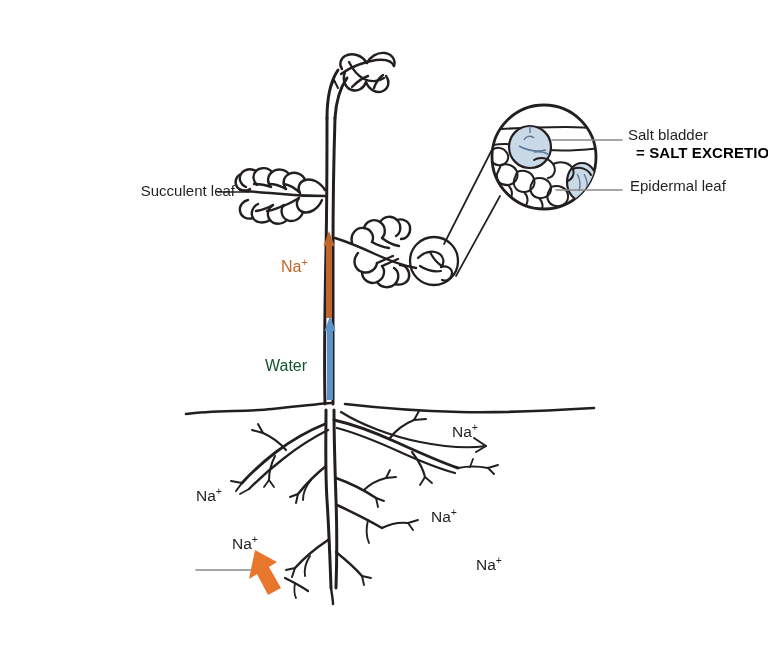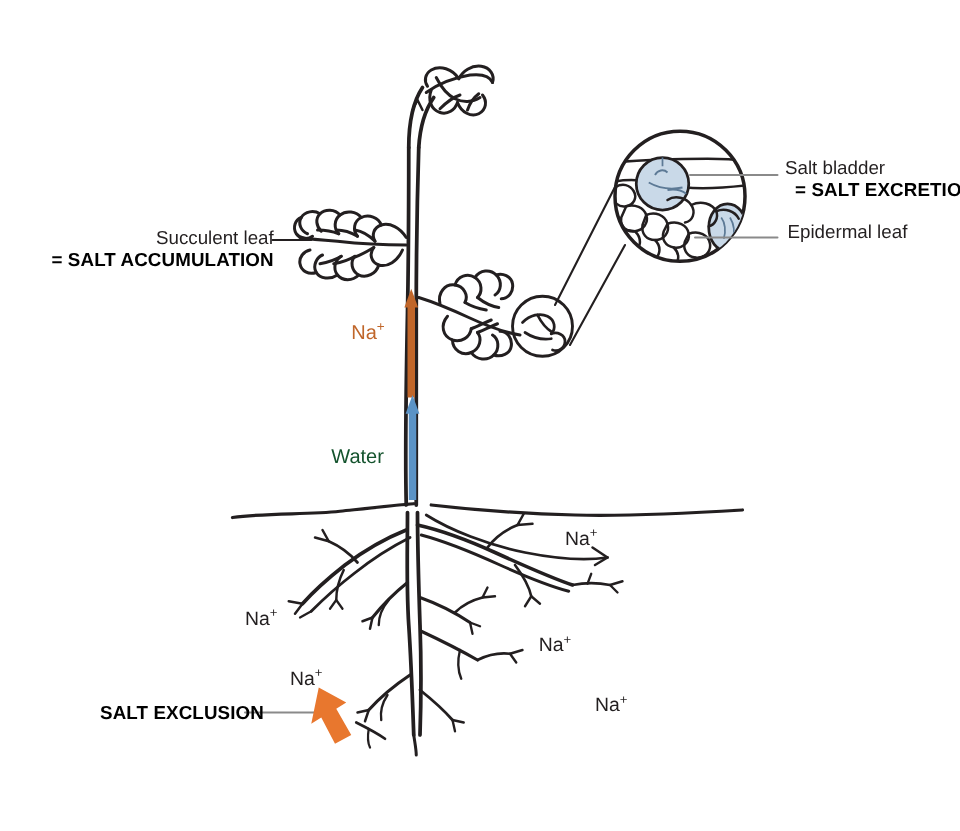--- a/index.html
+++ b/index.html
@@ -271,33 +271,31 @@
       <path d="M285 578 C 293 582, 301 586, 308 591" stroke-width="2.2"></path>
       <path d="M295 583 C 294 589, 294 594, 296 598" stroke-width="1.8"></path>
     </g>
 
     <g>
       <path d="M255 550 L 277 562 L 269 567 L 281 588 L 268 595 L 257 574 L 249 579 Z" fill="#e8772e" stroke="none"></path>
     </g>
 
   </svg>
 
-  <div class="lbl block-left" style="left:0px; top:182px; width:219px;text-align:right;">
+  <div class="lbl block-left" style="left:16px; top:182px; width:219px;text-align:right;">
     <div class="lbl-plain">Succulent leaf</div>
-    <div class="lbl-bold">= SALT ACCUMULATION</div>
   </div>
 
   <div class="lbl block-right" style="left:628px; top:126px;">
     <div class="lbl-plain">Salt bladder</div>
     <div class="lbl-bold" style="padding-left:8px;">= SALT EXCRETION</div>
   </div>
 
   <div class="lbl block-right lbl-plain" style="left:630px; top:177px;">Epidermal leaf</div>
 
-  <div class="lbl lbl-bold" style="left:80px; top:562px;">SALT EXCLUSION</div>
 
   <div class="lbl na-stem" style="left:281px; top:258px;">
     <span>Na</span><sup>+</sup>
   </div>
 
   <div class="lbl water-lbl" style="left:265px; top:357px;">Water</div>
 
   <div id="soil-ion-host">
       <div class="lbl na-soil" style="left: 452px; top: 423px;"><span>Na</span><sup>+</sup></div>
       <div class="lbl na-soil" style="left: 196px; top: 487px;"><span>Na</span><sup>+</sup></div>

